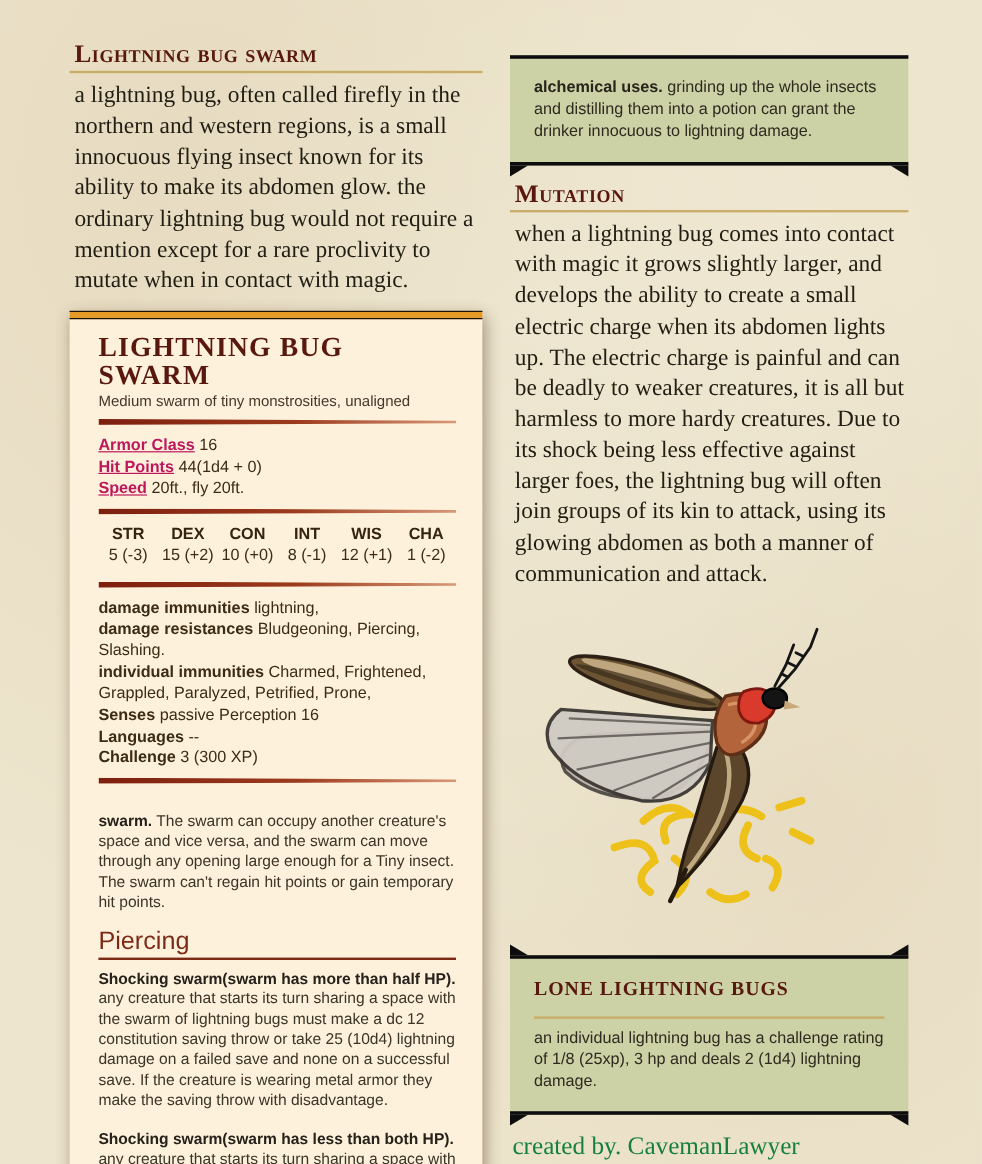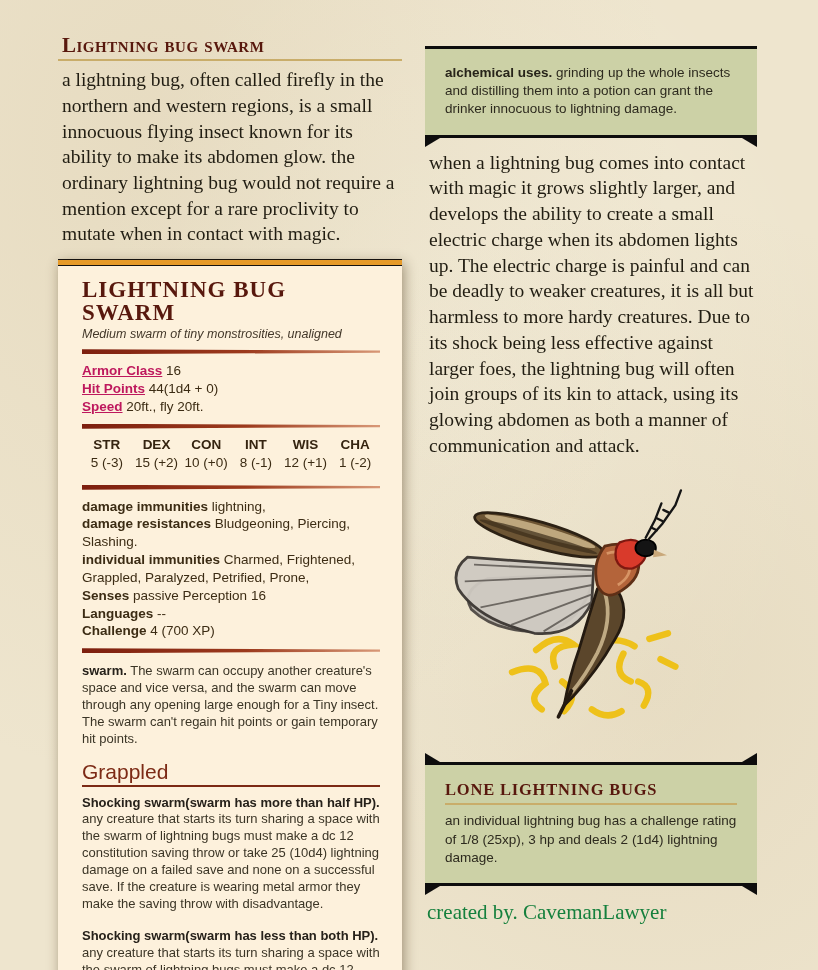--- a/index.html
+++ b/index.html
@@ -37,34 +37,34 @@
     width:344px; background:var(--sb-bg);
     box-shadow:2px 4px 12px rgba(60,40,10,.45);
     display:flex; flex-direction:column;
   }
   .sb-bar{height:7px; background:var(--bar); border-top:1.5px solid #161310; border-bottom:1.5px solid #161310;}
   .sb-body{padding:12px 22px 10px 24px; font-family:"Liberation Sans", sans-serif;}
   .sb-title{
     font-family:"Liberation Serif", serif; font-size:23px; font-weight:bold;
     letter-spacing:1px; color:var(--red); line-height:1;
   }
-  .sb-subtitle{font-size:12.5px; font-style:italic; color:#43382a; margin-top:3px;}
+  .sb-subtitle{font-size:12.5px; color:#43382a; margin-top:3px;}
   .rule{
     height:5px; margin:8px 0;
     background:linear-gradient(to right,#7d1f0e 0%,#9c3a1d 55%,#d89877 100%);
     clip-path:polygon(0 0,100% 28%,100% 72%,0 100%);
   }
   .attr{font-size:13.5px; line-height:1.32; color:#3c2c14;}
   .attr b{color:#be185d;text-decoration:underline;}
   .abilities{display:flex; text-align:center; margin:4px 0 15px;}
   .ab{flex:1;}
   .ab-name{font-size:13.5px; font-weight:bold; color:#352410;}
   .ab-val{font-size:13.5px; color:#3c2c14; margin-top:3px;}
   .prop-line{font-size:13.5px; line-height:1.32; color:#3c2c14;}
-  .trait{font-size:13px; line-height:1.3; color:#3b3526; margin:10px 0 12px;}
+  .trait{font-size:13px; line-height:1.3; color:#3b3526; margin:23px 0 12px;}
   .trait b{color:#26211a;}
   .actions-heading{
     font-family:"Liberation Sans", sans-serif; font-weight:normal;
     font-size:21px; color:#7c2a15; border-bottom:2px solid #7c2a15;
     padding-bottom:1px; margin:10px 0 8px;
   }
   .action{margin:0 0 15px;}
 
   
   .note{position:relative; margin-bottom:14px;}
@@ -75,21 +75,21 @@
   .tri-dr{right:0; top:3px; border-top:9px solid #0d0d0d; border-left:15px solid transparent;}
   .tri-ul{left:0; bottom:3px; border-bottom:9px solid #0d0d0d; border-right:15px solid transparent;}
   .tri-ur{right:0; bottom:3px; border-bottom:9px solid #0d0d0d; border-left:15px solid transparent;}
   .note-line.has-up{margin-top:9px;}
   .note-line.has-down{margin-bottom:9px;}
   .note-text{font-family:"Liberation Sans", sans-serif; font-size:13.5px; line-height:1.35; color:#2d2a1e;}
   .note-text b{color:#27241a;}
   .note-heading{
     font-family:"Liberation Serif", serif; font-size:16.5px; font-weight:bold;
     letter-spacing:.8px; color:var(--red);
-    border-bottom:2px solid var(--gold); padding-bottom:3px; margin-bottom:7px;
+    border-bottom:2px solid var(--gold); padding-bottom:13px; margin-bottom:7px;
   }
   .note-alchemy{margin-top:8px; margin-bottom:12px;}
   .note-lone{margin-top:6px;}
 
   .firefly-wrap{width:334px; height:282px; margin:2px 0 10px -2px;}
   .credit{font-size:21px; color:#15803d; margin-top:12px; padding-left:2px;}
 </style>
 </head>
 <body>
 
@@ -138,28 +138,28 @@
       </div>
 
       <div class="rule"></div>
 
       <div>
         <p class="prop-line"><b>damage immunities</b> <span>lightning,</span></p>
         <p class="prop-line"><b>damage resistances</b> <span>Bludgeoning, Piercing, Slashing.</span></p>
         <p class="prop-line"><b>individual immunities</b> <span>Charmed, Frightened, Grappled, Paralyzed, Petrified, Prone,</span></p>
         <p class="prop-line"><b>Senses</b> <span>passive Perception 16</span></p>
         <p class="prop-line"><b>Languages</b> <span>--</span></p>
-        <p class="prop-line"><b>Challenge</b> <span>4 (700 XP)</span></p>
+        <p class="prop-line"><b>Challenge</b> <span>3 (300 XP)</span></p>
       </div>
 
       <div class="rule"></div>
 
       <p class="trait"><b>swarm.</b> <span>The swarm can occupy another creature's space and vice versa, and the swarm can move through any opening large enough for a Tiny insect. The swarm can't regain hit points or gain temporary hit points.</span></p>
 
-      <h3 class="actions-heading">Grappled</h3>
+      <h3 class="actions-heading">Piercing</h3>
 
       <p class="trait action"><b>Shocking swarm(swarm has more than half HP).</b> <span>any creature that starts its turn sharing a space with the swarm of lightning bugs must make a dc 12 constitution saving throw or take 25 (10d4) lightning damage on a failed save and none on a successful save. If the creature is wearing metal armor they make the saving throw with disadvantage.</span></p>
       <p class="trait action"><b>Shocking swarm(swarm has less than both HP).</b> <span>any creature that starts its turn sharing a space with the swarm of lightning bugs must make a dc 12 constitution saving throw or take 12 (5d4) lightning damage on a failed save and none on a successful save. If the creature is wearing metal armor they make the saving throw with disadvantage.</span></p>
     </div>
 
   </div>
 </div>
 
 <div class="col col-right">
 
@@ -167,20 +167,21 @@
     <div class="note-line"></div>
     <div class="note-body">
       <p class="note-text"><b>alchemical uses.</b> <span>grinding up the whole insects and distilling them into a potion can grant the drinker innocuous to lightning damage.</span></p>
     </div>
     <div class="note-line has-down">
       <span class="tri tri-dl"></span>
       <span class="tri tri-dr"></span>
     </div>
   </div>
 
+  <h2 class="section-heading">Mutation</h2>
   <p class="lore">when a lightning bug comes into contact with magic it grows slightly larger, and develops the ability to create a small electric charge when its abdomen lights up. The electric charge is painful and can be deadly to weaker creatures, it is all but harmless to more hardy creatures. Due to its shock being less effective against larger foes, the lightning bug will often join groups of its kin to attack, using its glowing abdomen as both a manner of communication and attack.</p>
 
   <div class="firefly-wrap">
     <svg viewBox="0 0 360 280" width="334" height="282" xmlns="http://www.w3.org/2000/svg">
 
       <g stroke="#efc011" stroke-width="7" fill="none" stroke-linecap="round" opacity="0.95">
         <path d="M122,182 q22,-20 40,-6 q-28,2 -20,24"></path>
         <path d="M96,206 q30,-12 36,12 q-22,16 -4,28"></path>
         <path d="M150,216 q20,14 2,32"></path>
         <path d="M186,176 q24,-10 42,2"></path>

